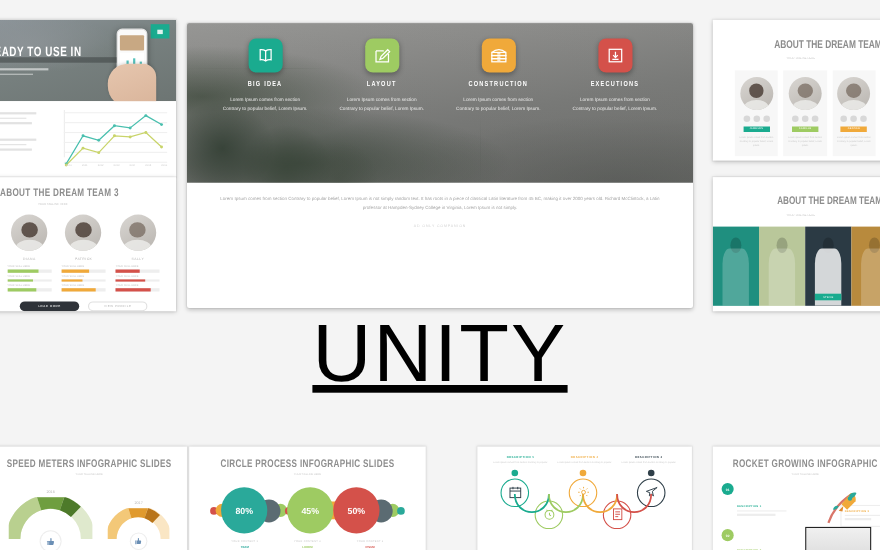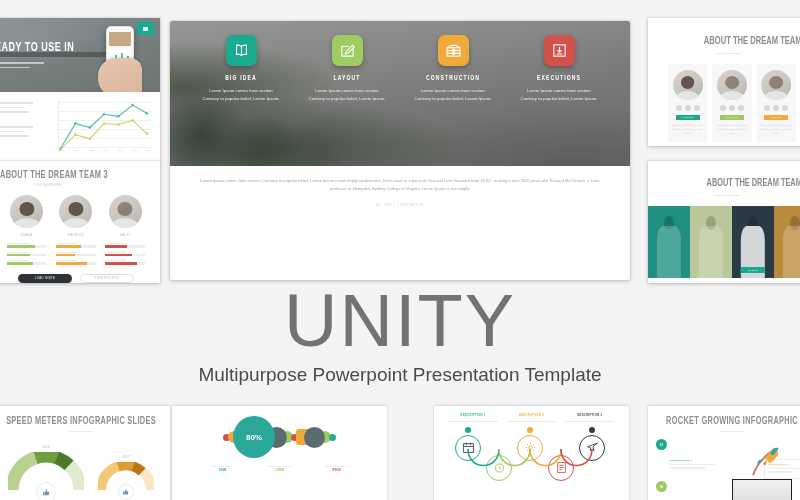--- a/index.html
+++ b/index.html
@@ -75,21 +75,21 @@
   }
   .hero-para {
     padding:11px 30px 0 30px; font-size:4.1px; line-height:2.05;
     color:#a3a3a3; text-align:center;
   }
   #hero .slide-foot { margin-top:9px; font-size:3.2px; letter-spacing:.8px; }
 
   
   #unity { position:absolute; left:0; top:286px; width:800px; height:112px; text-align:center; }
   #unity .big {
-    font-size:74px; line-height:.94; color:#737373; letter-spacing:2px; font-weight:normal;
+    font-size:74px; line-height:.94; color:#000000; letter-spacing:2px; font-weight:normal;text-decoration:underline;
   }
   #unity .sub { margin-top:8px; font-size:19px; color:#4b4b4b; }
 
   
   #s-ready { left:-8px; top:18px; width:168px; height:143px; }
   .ready-top {
     position:relative; height:74px;
     background:
       radial-gradient(ellipse 70% 50% at 20% 30%, rgba(150,155,160,.55), rgba(150,155,160,0) 70%),
       linear-gradient(165deg,#8c9499 0%,#77807f 45%,#6d7573 100%);
@@ -535,21 +535,20 @@
       <div class="tm5-cell" style="background:#b88a3d">
         <div class="hd"></div>
           <div class="fig"></div>
       </div>
     </div>
 
   </div>
 
   <div id="unity">
     <div class="big">UNITY</div>
-    <div class="sub">Multipurpose Powerpoint Presentation Template</div>
   </div>
 
   <div class="brow" id="s-speed">
     <div class="b-head">
       <div class="t">SPEED METERS INFOGRAPHIC SLIDES</div>
       <div class="s">YOUR TAGLINE HERE</div>
     </div>
     <div class="gauges">
       <div class="gw">
         <div class="yr">2016</div>
@@ -584,28 +583,34 @@
                 <rect x="3" y="10" width="3" height="10" rx=".6"></rect>
             </svg>
           </div>
         </div>
 
       </div>
     </div>
   </div>
 
   <div class="brow" id="s-circle">
+    <div class="b-head">
+      <div class="t">CIRCLE PROCESS INFOGRAPHIC SLIDES</div>
+      <div class="s">YOUR TAGLINE HERE</div>
+    </div>
     <div class="circ-row">
       <div class="xsc" style="background:#d4514a"></div>
       <div class="smc" style="background:#f0a93a"></div>
       <div class="bigc" style="background:#2aa99a">80%</div>
       <div class="midc" style="background:#5b6b72"></div>
       <div class="smc" style="background:#9ecb62"></div>
       <div class="xsc" style="background:#d4514a"></div>
+      <div class="bigc" style="background:#9ecb62">45%</div>
       <div class="smc" style="background:#f0a93a;width:14px;height:16px;border-radius:3px"></div>
+      <div class="bigc" style="background:#d4514a">50%</div>
       <div class="midc" style="background:#5b6b72"></div>
       <div class="smc" style="background:#9ecb62"></div>
       <div class="xsc" style="background:#2aa99a"></div>
     </div>
     <div class="circ-labels">
       <div>
         <div class="l1">YOUR CONTENT 1</div>
         <div class="l2" style="color:#2aa99a">TEAM</div>
       </div>
       <div>

